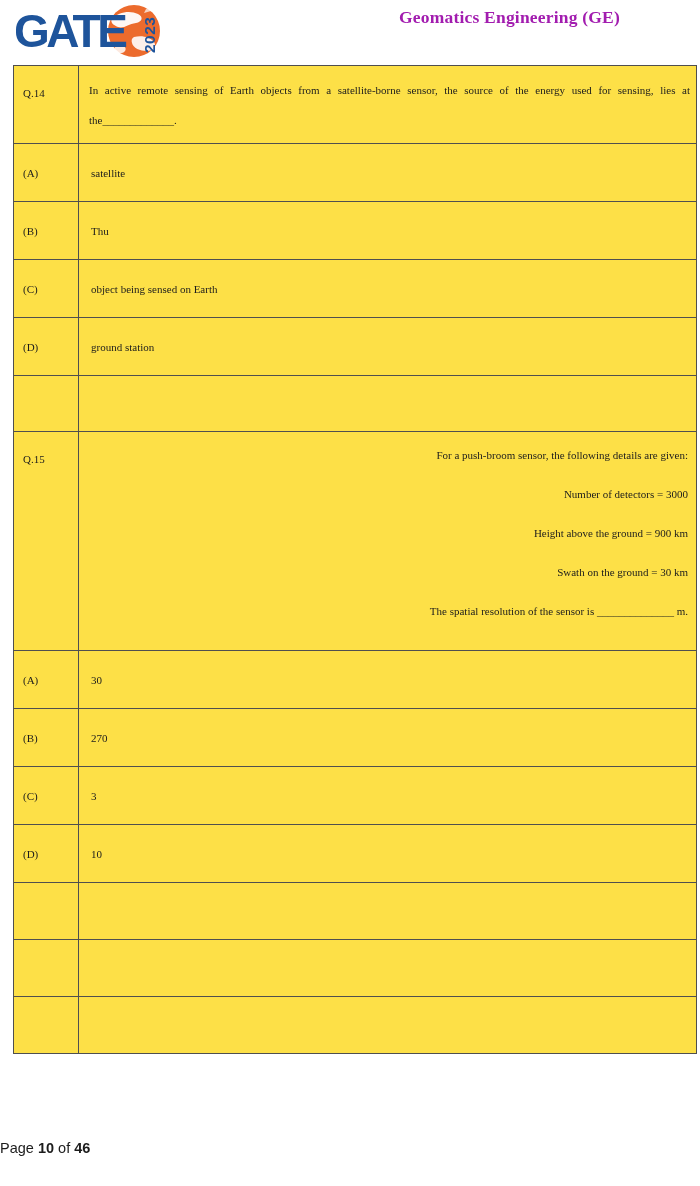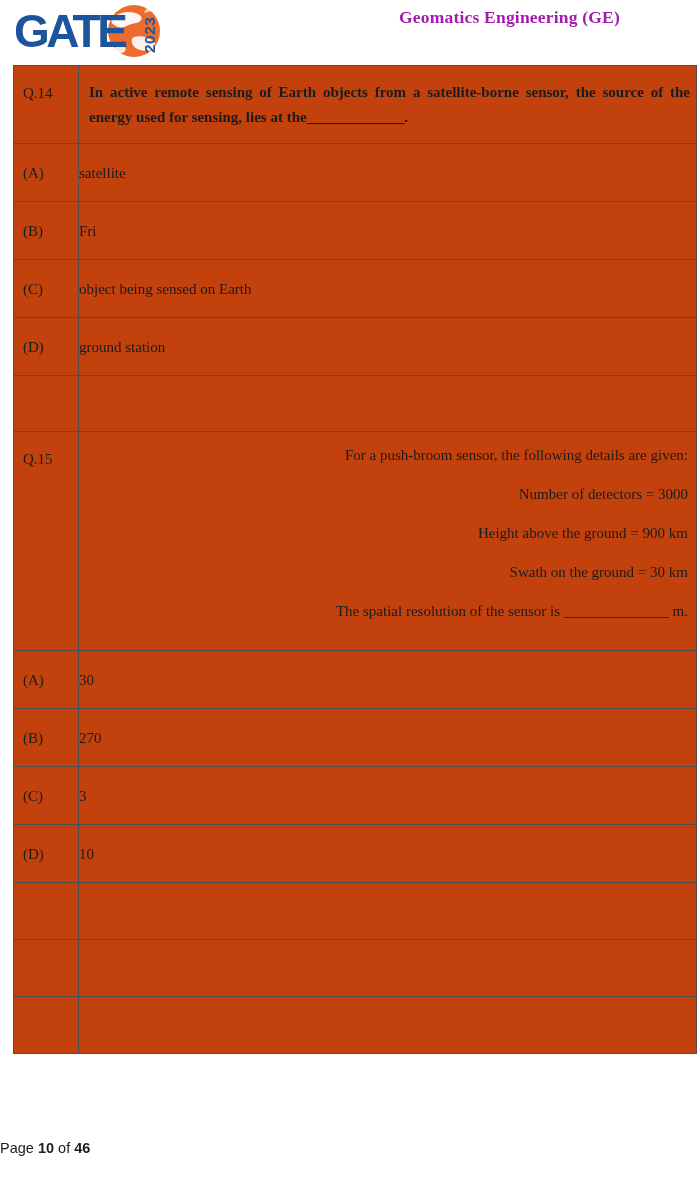--- a/index.html
+++ b/index.html
@@ -23,37 +23,37 @@
   }
 
   
   table.qtable {
     position: absolute; left: 13px; top: 65px;
     width: 684px; table-layout: fixed;
     border-collapse: collapse;
   }
   table.qtable td {
     border: 1.5px solid #4f4f4f;
-    font-size: 15px; line-height: 20px;
-    background: #c2410c;
+    font-size: 11px; line-height: 20px;
+    background: #fde047;
   }
   col.c-num { width: 65px; }
   .h-q14 { height: 78px; }
   .h-opt { height: 58px; }
   .h-sp1 { height: 56px; }
   .h-q15 { height: 219px; }
   .h-sp  { height: 57px; }
 
   td.qnum { vertical-align: top; padding: 17px 2px 0 9px; }
   td.onum { vertical-align: middle; padding-left: 9px; }
   td.qbody14 { vertical-align: middle; padding: 4px 6px 4px 10px; }
-  td.qbody14 p { text-align: justify; line-height: 25px; font-weight: bold; }
+  td.qbody14 p { text-align: justify; line-height: 30px; }
   td.qbody15 { vertical-align: top; padding: 13px 8px 0 10px; }
   td.qbody15 p { margin: 0 0 19px 0; text-align: right; }
-  td.obody { vertical-align: middle; padding-left: 0; }
+  td.obody { vertical-align: middle; padding-left: 12px; }
   td.empty { background: #fff; }
 
   
   .page-line {
     position: absolute; left: 0; top: 1140px; width: 100%;
     text-align: left;
     font-family: "Liberation Sans", sans-serif;
     font-size: 14.5px; color: #1c1c1c;
   }
   .page-line .bnum { font-weight: 700; }
@@ -94,21 +94,21 @@
         <td class="qbody14">
           <p>In active remote sensing of Earth objects from a satellite-borne sensor, the source of the energy used for sensing, lies at the_____________.</p>
         </td>
       </tr>
       <tr class="h-opt">
         <td class="onum">(A)</td>
         <td class="obody">satellite</td>
       </tr>
       <tr class="h-opt">
         <td class="onum">(B)</td>
-        <td class="obody">Fri</td>
+        <td class="obody">Thu</td>
       </tr>
       <tr class="h-opt">
         <td class="onum">(C)</td>
         <td class="obody">object being sensed on Earth</td>
       </tr>
       <tr class="h-opt">
         <td class="onum">(D)</td>
         <td class="obody">ground station</td>
       </tr>
 

